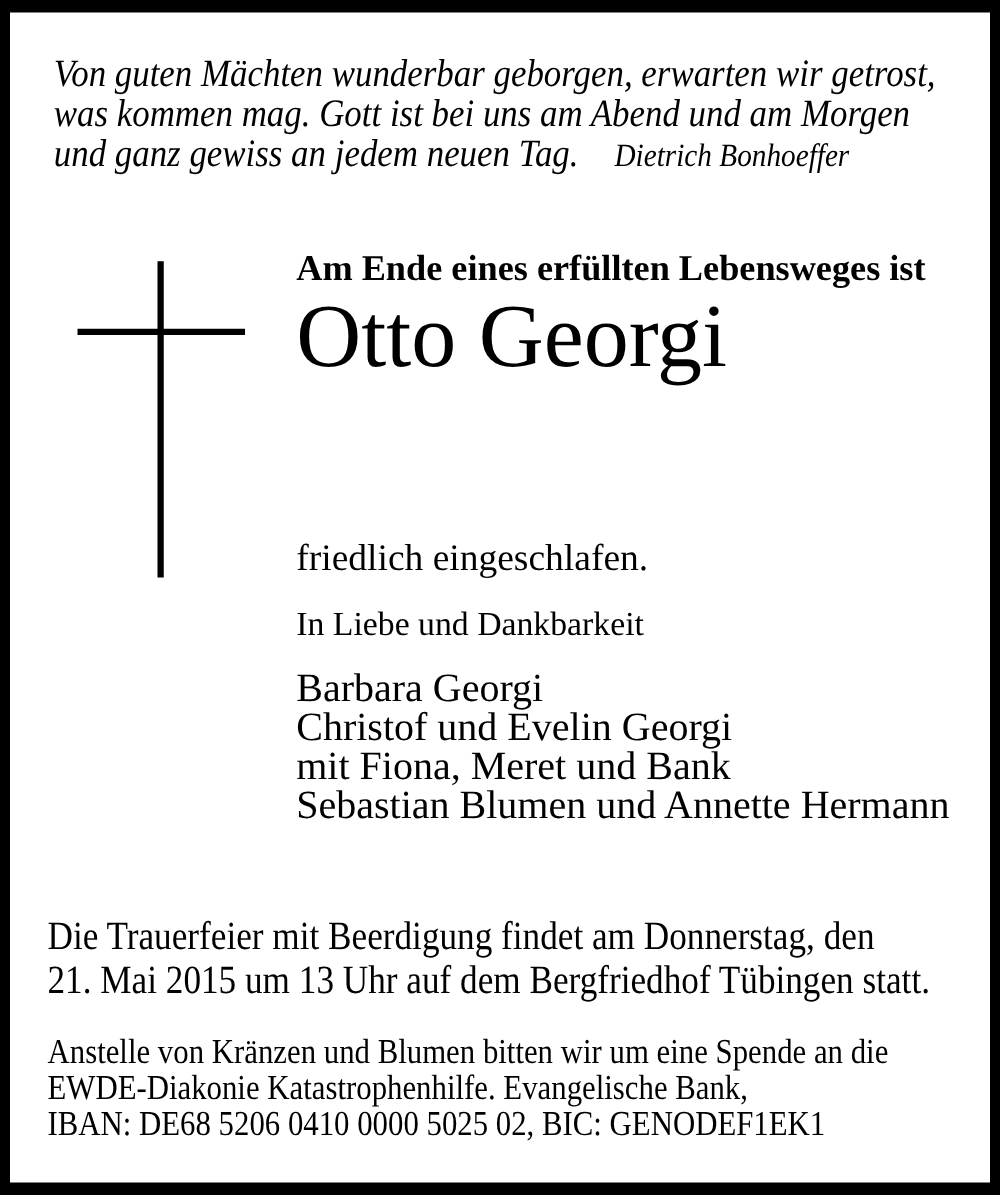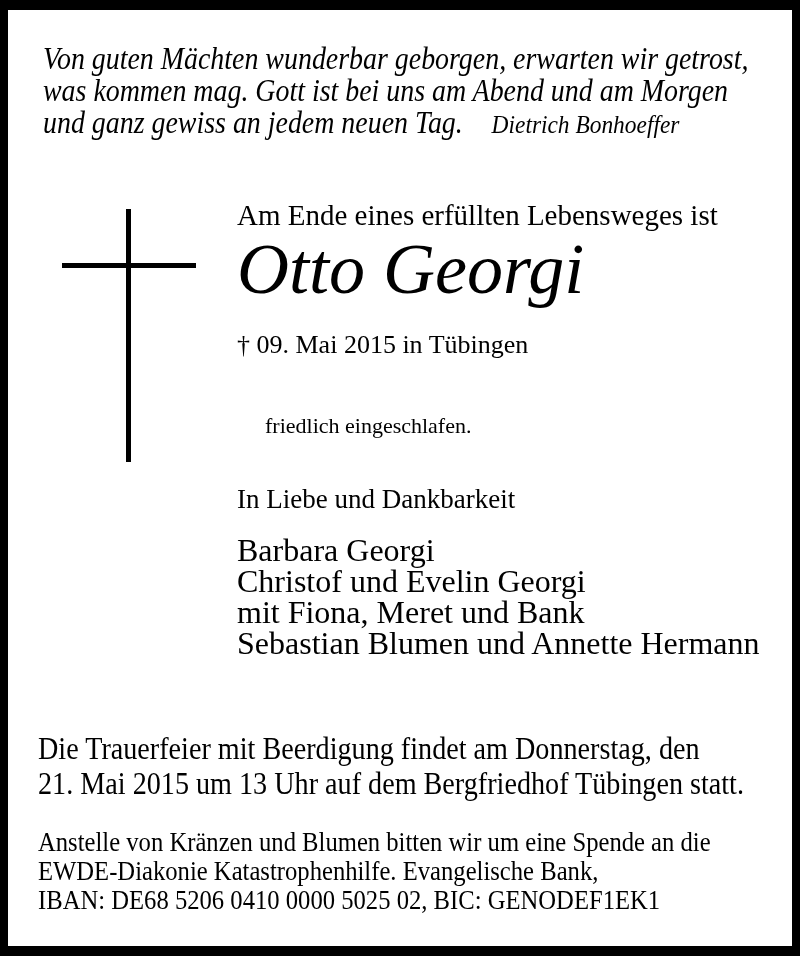--- a/index.html
+++ b/index.html
@@ -60,43 +60,42 @@
     background: #000000;
   }
 
   
   .intro {
     left: 229px;
     top: 188px;
     font-size: 29px;
     line-height: 34px;
     white-space: nowrap;
+    font-weight: bold;
   }
   .deceased-name {
     left: 229px;
     top: 221px;
     font-size: 72px;
     line-height: 76px;
     white-space: nowrap;
-    font-style: italic;
   }
   .dates {
     left: 229px;
     top: 320px;
     font-size: 26px;
     line-height: 30px;
     white-space: nowrap;
   }
   .passing {
     left: 229px;
-    top: 399px;
-    font-size: 22px;
+    top: 420px;
+    font-size: 30px;
     line-height: 34px;
     white-space: nowrap;
-    margin-left: 28px;
   }
   .closing {
     left: 229px;
     top: 474px;
     font-size: 27px;
     line-height: 31px;
     white-space: nowrap;
   }
   .mourners {
     left: 229px;
@@ -141,21 +140,20 @@
     <div>
       <div class="abs cross-v"></div>
       <div class="abs cross-h"></div>
     </div>
 
     <div class="abs intro">Am Ende eines erfüllten Lebensweges ist</div>
 
     <div class="abs deceased-name">Otto Georgi</div>
 
     <div class="abs dates">
-      <div>† 09. Mai 2015 in Tübingen</div>
     </div>
 
     <div class="abs passing">friedlich eingeschlafen.</div>
 
     <div class="abs closing">In Liebe und Dankbarkeit</div>
 
     <div class="abs mourners">
       <div>Barbara Georgi</div>
       <div>Christof und Evelin Georgi</div>
       <div>mit Fiona, Meret und Bank</div>

